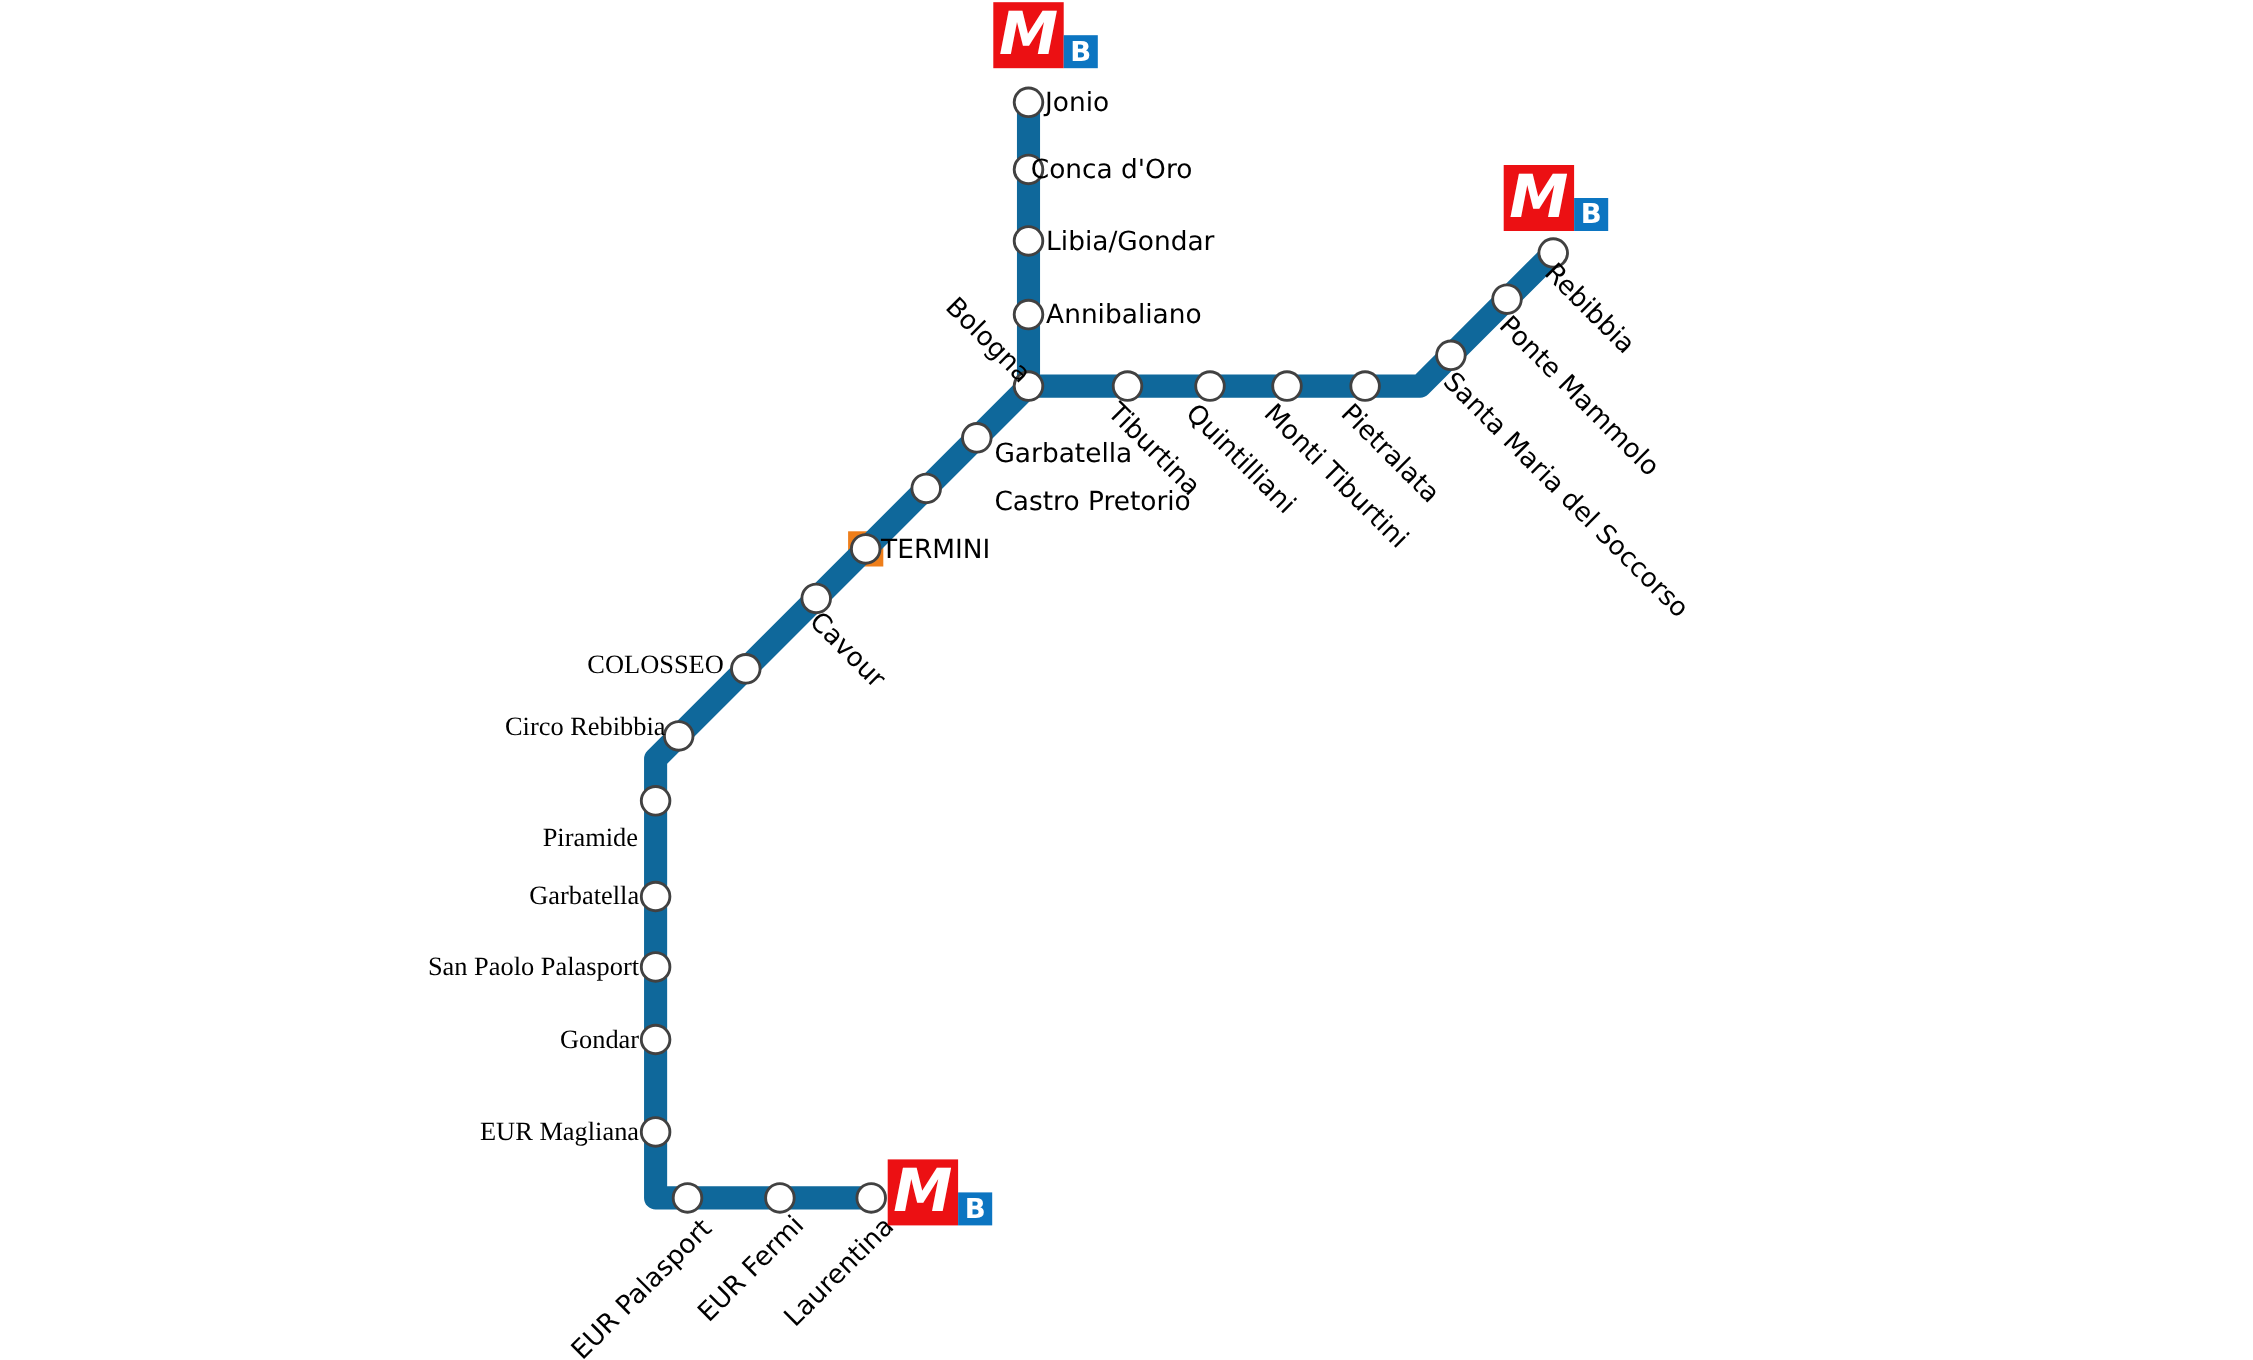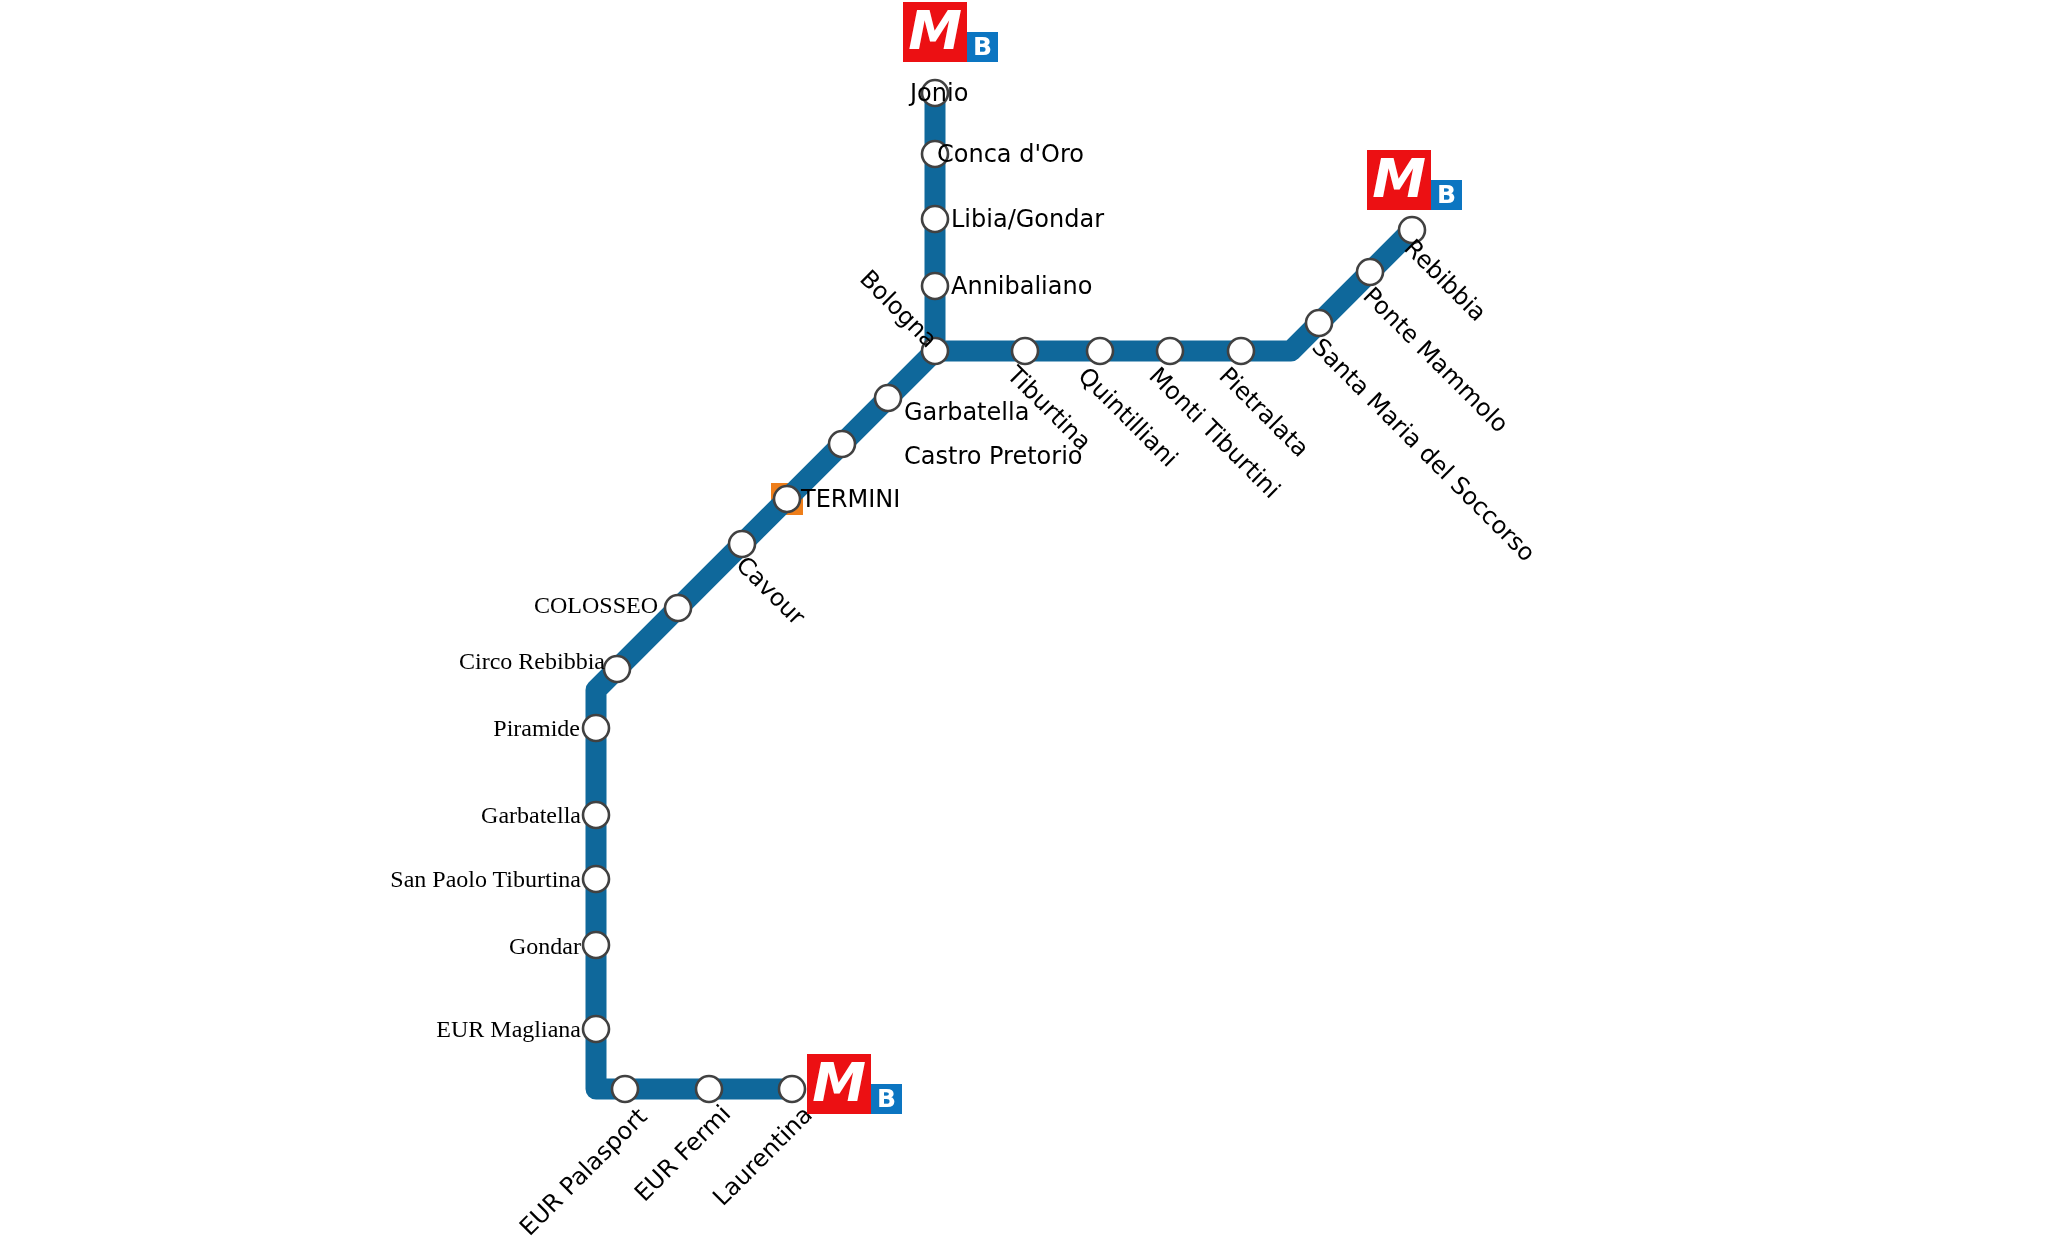--- a/index.html
+++ b/index.html
@@ -83,21 +83,21 @@
     <circle class="station-circle" cx="596" cy="728" r="13"></circle>
     <circle class="station-circle" cx="596" cy="815" r="13"></circle>
     <circle class="station-circle" cx="596" cy="879" r="13"></circle>
     <circle class="station-circle" cx="596" cy="945" r="13"></circle>
     <circle class="station-circle" cx="596" cy="1029" r="13"></circle>
     <circle class="station-circle" cx="625" cy="1089" r="13"></circle>
     <circle class="station-circle" cx="709" cy="1089" r="13"></circle>
     <circle class="station-circle" cx="792" cy="1089" r="13"></circle>
   </svg>
 
-  <div class="lbl r" style="left:910px;top:93px">Jonio</div>
+  <div class="lbl r" style="left:950px;top:93px">Jonio</div>
   <div class="lbl r" style="left:937px;top:154px">Conca d'Oro</div>
   <div class="lbl r" style="left:951px;top:219px">Libia/Gondar</div>
   <div class="lbl r" style="left:951px;top:286px">Annibaliano</div>
 
   <div class="lbl d45e" style="right:1123px;bottom:884px">Bologna</div>
 
   <div class="lbl d45" style="left:1020px;top:362px">Tiburtina</div>
   <div class="lbl d45" style="left:1091px;top:363px">Quintilliani</div>
   <div class="lbl d45" style="left:1162px;top:363px">Monti Tiburtini</div>
   <div class="lbl d45" style="left:1232px;top:363px">Pietralata</div>
@@ -105,23 +105,23 @@
   <div class="lbl d45" style="left:1376px;top:283px">Ponte Mammolo</div>
   <div class="lbl d45" style="left:1417px;top:235px">Rebibbia</div>
 
   <div class="lbl r" style="left:904px;top:412px">Garbatella</div>
   <div class="lbl r" style="left:904px;top:456px">Castro Pretorio</div>
   <div class="lbl r" style="left:801px;top:499px">TERMINI</div>
   <div class="lbl d45" style="left:749px;top:552px">Cavour</div>
 
   <div class="lbl l" style="left:658px;top:605px">COLOSSEO</div>
   <div class="lbl l" style="left:605px;top:661px">Circo Rebibbia</div>
-  <div class="lbl l" style="left:580px;top:728px">Piramide</div>
+  <div class="lbl l" style="left:580px;top:762px">Piramide</div>
   <div class="lbl l" style="left:581px;top:815px">Garbatella</div>
-  <div class="lbl l" style="left:581px;top:879px">San Paolo Tiburtina</div>
+  <div class="lbl l" style="left:581px;top:879px">San Paolo Palasport</div>
   <div class="lbl l" style="left:581px;top:946px">Gondar</div>
   <div class="lbl l" style="left:581px;top:1029px">EUR Magliana</div>
 
   <div class="lbl u45e" style="right:1414px;top:1104px">EUR Palasport</div>
   <div class="lbl u45e" style="right:1330px;top:1101px">EUR Fermi</div>
   <div class="lbl u45e" style="right:1248px;top:1102px">Laurentina</div>
 
   <div class="mlogo" style="left:903px;top:2px">
     <div class="m-red">M</div>
     <div class="m-badge">B</div>

